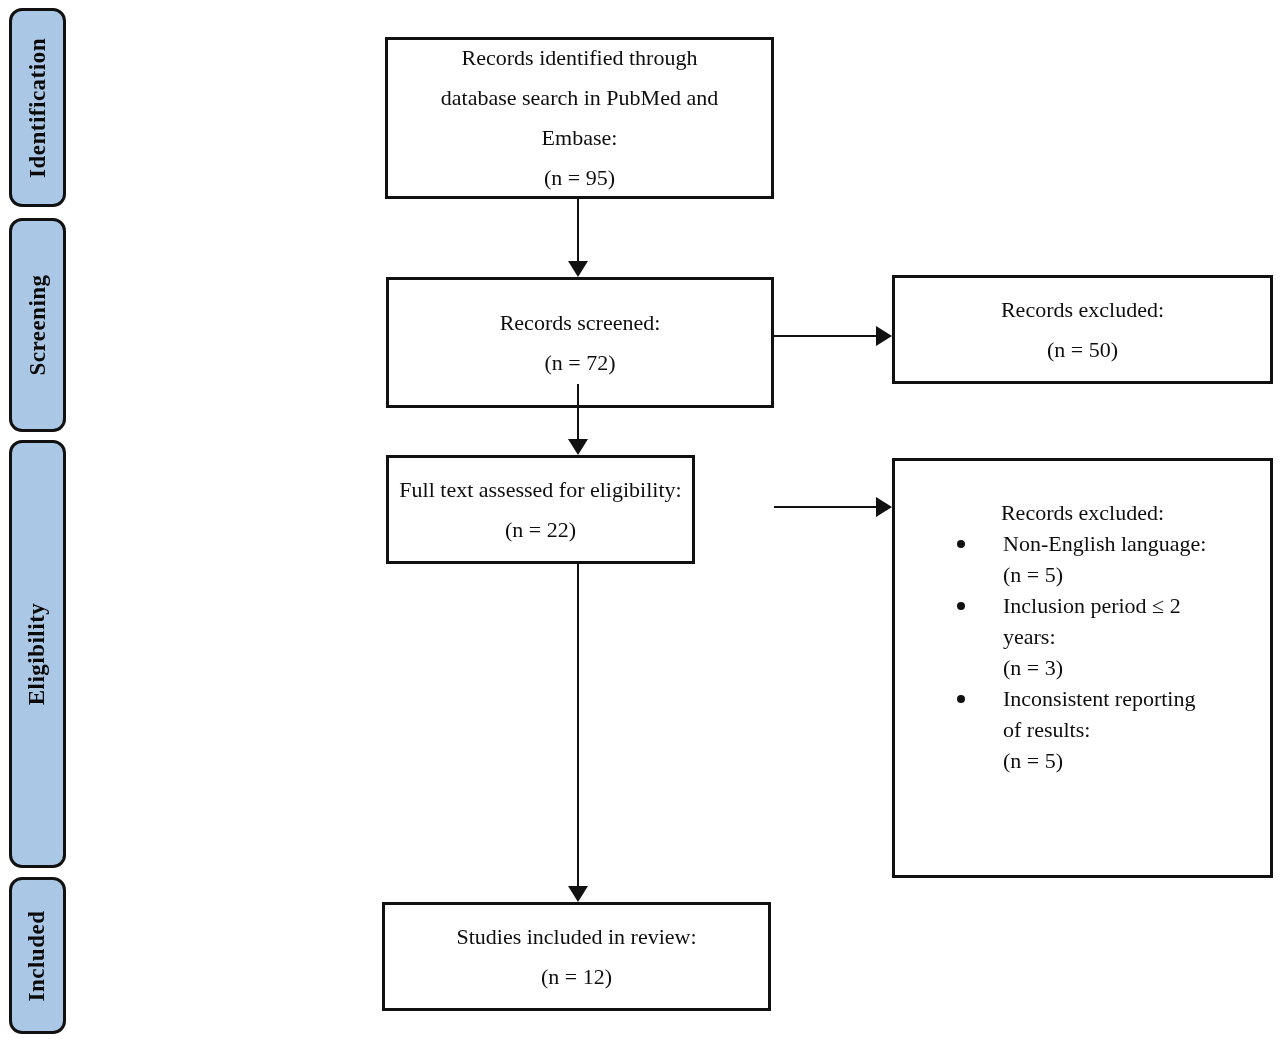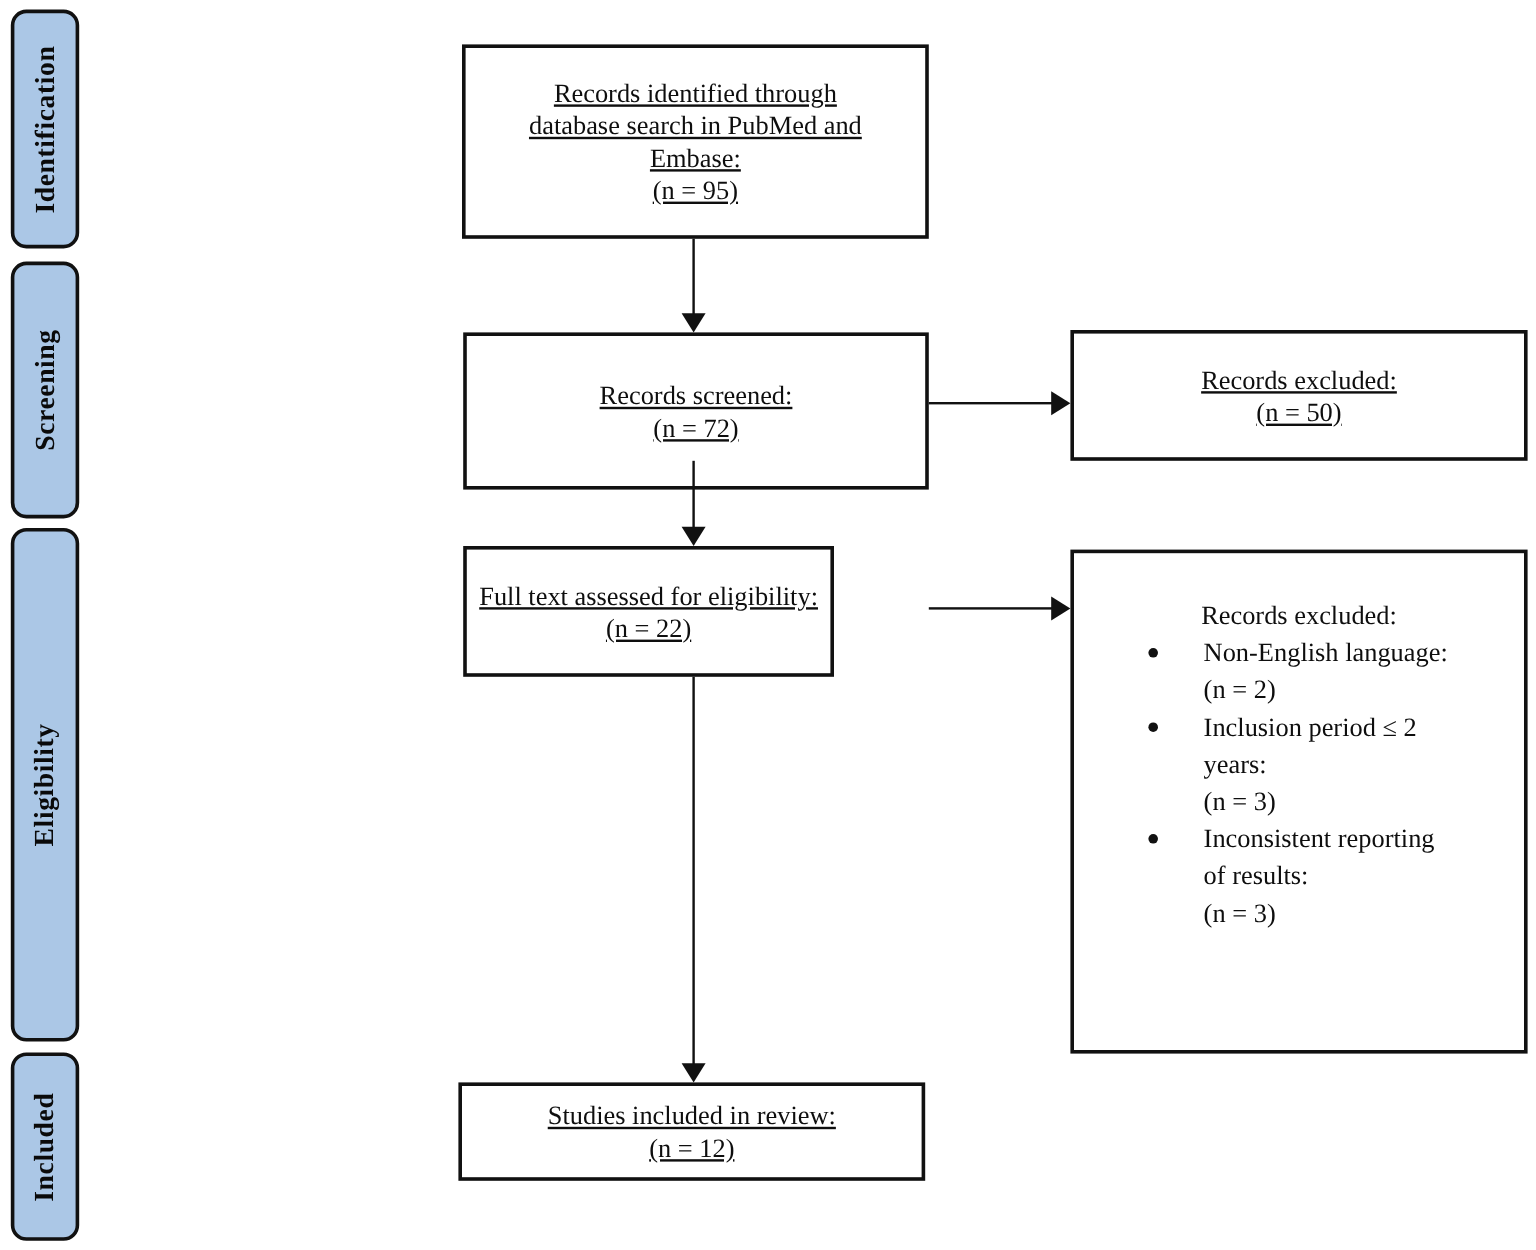--- a/index.html
+++ b/index.html
@@ -45,29 +45,28 @@
     background: #ffffff;
     border: 3px solid #111111;
     display: flex;
     align-items: center;
     justify-content: center;
     text-align: center;
   }
   .flowbox .boxtext {
     white-space: pre-line;
     font-size: 22px;
-    line-height: 27px;
-    text-decoration: underline;
+    line-height: 40px;
   }
 
   .box-identified  { left: 385px; top: 37px;  width: 389px; height: 162px; }
   .box-screened    { left: 386px; top: 277px; width: 388px; height: 131px; }
   .box-excluded-50 { left: 892px; top: 275px; width: 381px; height: 109px; }
   .box-fulltext    { left: 386px; top: 455px; width: 309px; height: 109px; }
-  .box-included    { left: 382px; top: 902px; width: 389px; height: 82px; }
+  .box-included    { left: 382px; top: 902px; width: 389px; height: 109px; }
 
   
   .box-exclusions {
     position: absolute;
     left: 892px; top: 458px; width: 381px; height: 420px;
     background: #ffffff;
     border: 3px solid #111111;
     padding-top: 36px;
     font-size: 22px;
     line-height: 31px;
@@ -143,33 +142,33 @@
     <span class="boxtext">Full text assessed for eligibility:
 (n = 22)</span>
   </div>
 
   <div class="box-exclusions">
     <div class="exc-title">Records excluded:</div>
     <div class="exc-list">
       <div class="exc-item">
         <span class="dot"></span>
         <span class="exc-text">Non-English language:
-(n = 2)</span>
+(n = 5)</span>
       </div>
       <div class="exc-item">
         <span class="dot"></span>
         <span class="exc-text">Inclusion period ≤ 2
 years:
 (n = 3)</span>
       </div>
       <div class="exc-item">
         <span class="dot"></span>
         <span class="exc-text">Inconsistent reporting
 of results:
-(n = 3)</span>
+(n = 5)</span>
       </div>
     </div>
   </div>
 
   <div class="flowbox box-included">
     <span class="boxtext">Studies included in review:
 (n = 12)</span>
   </div>
 
   <div class="aline-v" style="left:577px; top:199px; height:64px;"></div>

